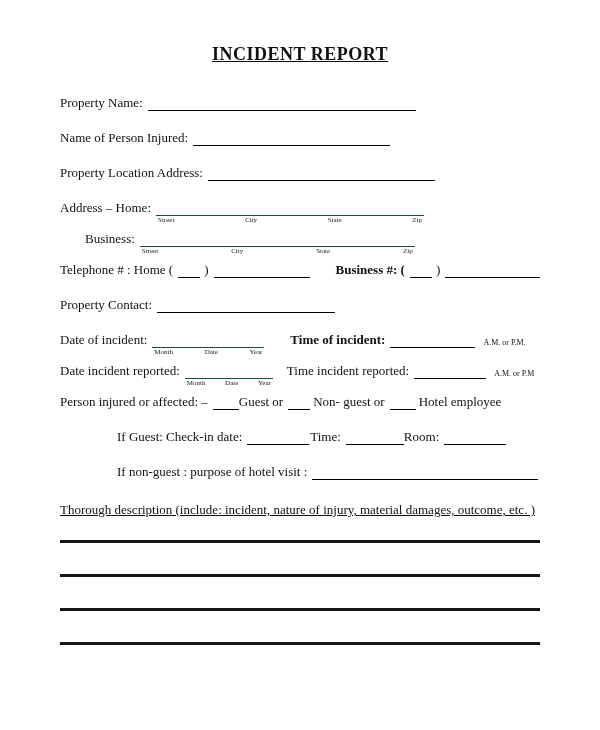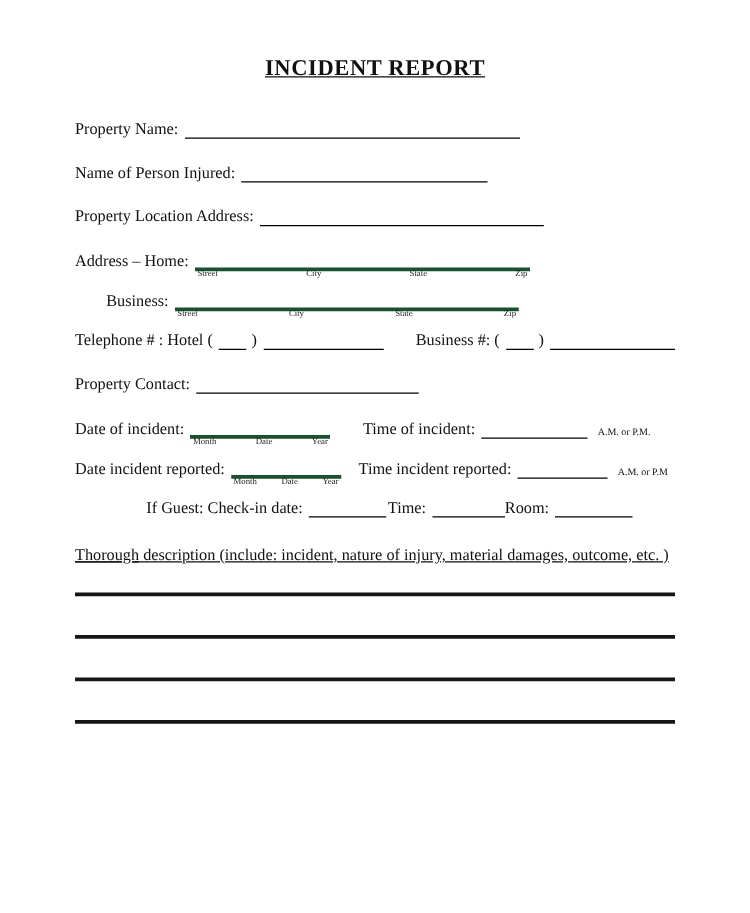--- a/index.html
+++ b/index.html
@@ -38,39 +38,39 @@
   .row .label { margin-right: 5px; }
   .fill {
     display: inline-block;
     border-bottom: 1px solid #000;
     height: 14px;
   }
   .fill.grow { flex: 1; }
   .line-group {
     position: relative;
     display: inline-block;
-    border-bottom: 3px solid #14532d;
+    border-bottom: 1px solid #14532d;
     height: 14px;
   }
   .sublabels {
     position: absolute;
     top: 15px;
     left: 2px;
     right: 2px;
     display: flex;
     justify-content: space-between;
     font-size: 7px;
     color: #222;
   }
   .has-sub { margin-bottom: 15px; }
   .indent-1 { padding-left: 25px; }
   .indent-2 { padding-left: 57px; }
   .small-caps { font-size: 8px; margin-left: 8px; padding-bottom: 1px; }
   .gap-l { margin-left: 14px; }
-  .gap-xl { margin-left: 26px; }
+  .gap-xl { margin-left: 26px; font-weight: bold; }
   .desc-head {
     font-size: 13px;
     margin-top: 22px;
     margin-bottom: 22px;
     text-decoration: underline;
   }
   .desc-head .u { text-decoration: underline; }
   .desc-line {
     height: 3px;
     background: #161616;
@@ -117,21 +117,21 @@
       <span class="sublabels">
         <span>Street</span>
         <span>City</span>
         <span>State</span>
         <span>Zip</span>
       </span>
     </span>
   </div>
 
   <div class="row">
-    <span class="label">Telephone # : Hotel (</span>
+    <span class="label">Telephone # : Home (</span>
     <span class="fill" style="width:22px"></span>
     <span class="label" style="margin-left:4px">)</span>
     <span class="fill" style="width:96px"></span>
     <span class="label gap-xl">Business #: (</span>
     <span class="fill" style="width:22px"></span>
     <span class="label" style="margin-left:4px">)</span>
     <span class="fill grow"></span>
   </div>
 
   <div class="row">
@@ -160,30 +160,43 @@
         <span>Month</span>
         <span>Date</span>
         <span>Year</span>
       </span>
     </span>
     <span class="label gap-l">Time incident reported:</span>
     <span class="fill" style="width:72px"></span>
     <span class="small-caps">A.M.  or  P.M</span>
   </div>
 
+  <div class="row">
+    <span class="label">Person injured or affected: –</span>
+    <span class="fill" style="width:26px"></span>
+    <span class="label" style="margin-left:0">Guest or</span>
+    <span class="fill" style="width:22px"></span>
+    <span class="label" style="margin-left:3px">Non- guest or</span>
+    <span class="fill" style="width:26px"></span>
+    <span class="label" style="margin-left:3px">Hotel employee</span>
+  </div>
 
   <div class="row indent-2">
     <span class="label">If Guest: Check-in date:</span>
     <span class="fill" style="width:62px"></span>
     <span class="label" style="margin-left:1px">Time:</span>
     <span class="fill" style="width:58px"></span>
     <span class="label" style="">Room:</span>
     <span class="fill" style="width:62px"></span>
   </div>
 
+  <div class="row indent-2">
+    <span class="label">If non-guest : purpose of hotel visit :</span>
+    <span class="fill grow" style="margin-right:2px"></span>
+  </div>
 
   <div class="desc-head">
     <span class="u">Thorough</span><span> description (include: incident, nature of injury, material damages, outcome, etc. )</span>
   </div>
 
   <div class="desc-line"></div>
   <div class="desc-line"></div>
   <div class="desc-line"></div>
   <div class="desc-line"></div>
 

